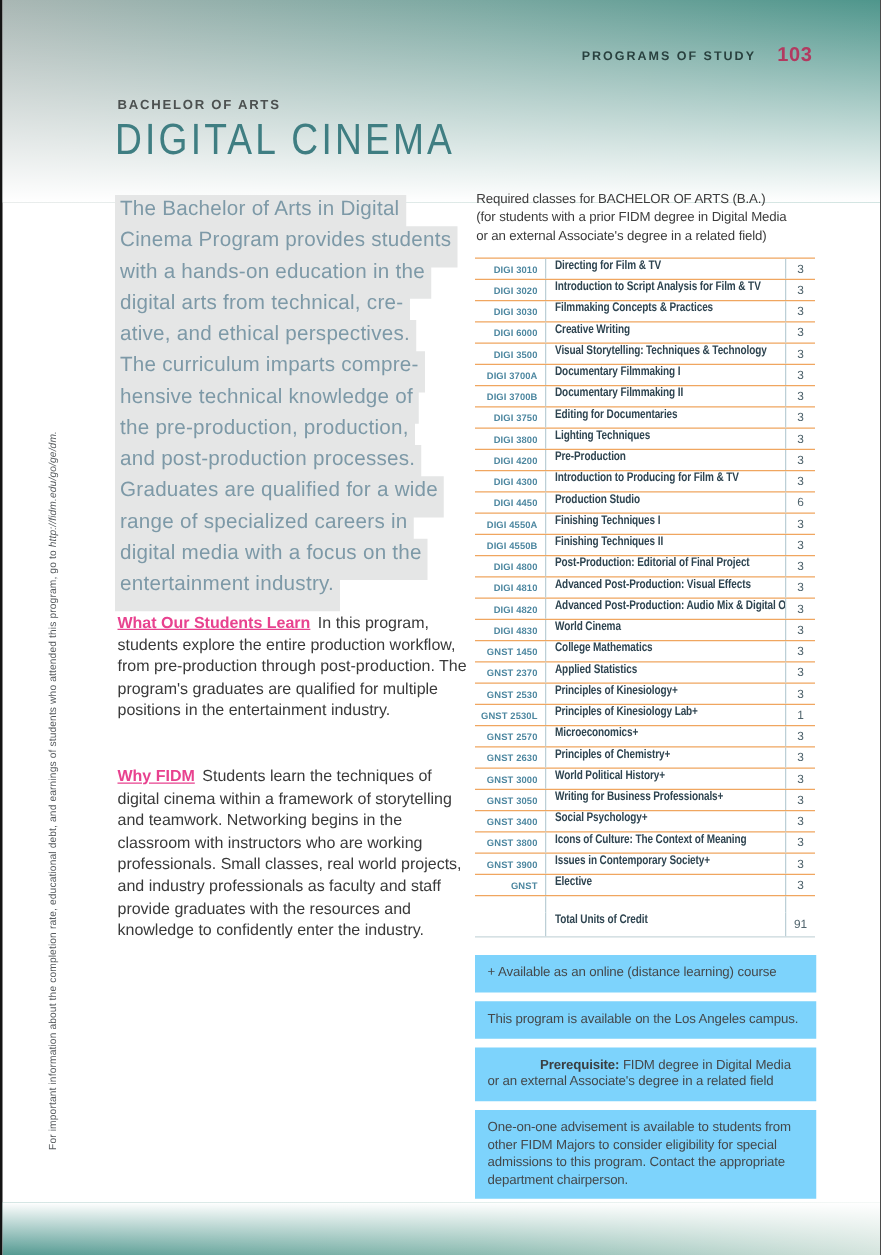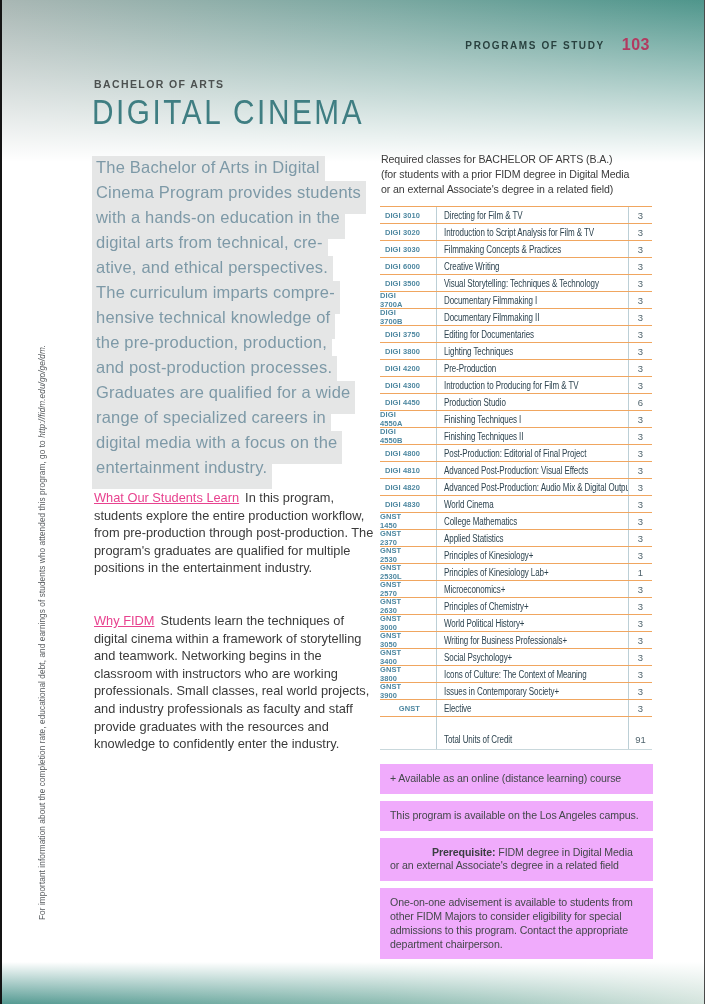--- a/index.html
+++ b/index.html
@@ -38,41 +38,41 @@
   .v-link { font-style:italic; color:#55595c; text-decoration:none; }
   
   .intro { position:absolute; left:90px; top:156px; width:290px; }
   .intro-line { height:25px; }
   .intro-line-text { display:inline-block; background:#e5e6e6; color:#7d99a7;
                      font-size:16.5px; line-height:22px; padding:0 5px 11px 4px; letter-spacing:0.2px; }
   
   .section { position:absolute; left:92px; width:285px; font-size:12.8px; line-height:17.6px; color:#3a3a3a; }
   .section-1 { top:489px; }
   .section-2 { top:612px; }
-  .section-heading { color:#e8428f; font-weight:normal; text-decoration:underline; margin-right:6px; cursor:pointer; }
+  .section-heading { color:#e8428f; font-weight:bold; text-decoration:underline; margin-right:6px; cursor:pointer; }
   
   .req-intro { position:absolute; left:379px; top:152px; width:278px;
                font-size:10.6px; line-height:15px; letter-spacing:-0.1px; color:#3b3b3b; }
   .course-table { position:absolute; left:378px; top:206px; width:272px; }
   .course-table-body { border-top:1.5px solid #f0a660; }
   .course-row { display:flex; height:17px; border-bottom:1.5px solid #f0a660; }
-  .c-code  { width:57px; padding-right:16px; border-right:1px solid #bccfd6;
+  .c-code  { width:57px; padding-right:6px; border-right:1px solid #bccfd6;
              display:flex; align-items:center; justify-content:flex-end;
              font-size:7.5px; font-weight:bold; letter-spacing:0.1px; color:#4d87a0; }
   .c-title { flex:1; padding-left:7px; border-right:1px solid #bccfd6;
-             display:flex; align-items:center; overflow:hidden; }
+             display:flex; align-items:flex-start; overflow:hidden;font-weight:bold; }
   .squeeze { display:inline-block; transform:scaleX(0.8); transform-origin:0 50%;
              white-space:nowrap; font-size:10px; letter-spacing:-0.1px; color:#2e4450; }
   .c-units { width:23px; display:flex; align-items:center; justify-content:center;
              font-size:9.5px; color:#50646d; }
   .spacer-row { display:flex; height:13px; }
   .total-row  { display:flex; height:20px; border-bottom:1px solid #c9d8dc; }
   
   .notes { position:absolute; left:378px; top:764px; width:273px; display:flex; flex-direction:column; gap:7px; }
-  .note-box { background:#f0abfc; color:#44484b; font-size:10.6px; line-height:13.8px;
+  .note-box { background:#7dd3fc; color:#44484b; font-size:10.6px; line-height:13.8px;
               padding:8px 10px; letter-spacing:-0.1px; }
   .note-box strong { color:#3a3e41;margin-left:42px; }
 </style>
 </head>
 <body>
 
 <div class="page">
   <div class="header-gradient"></div>
   <div class="footer-gradient"></div>
 

